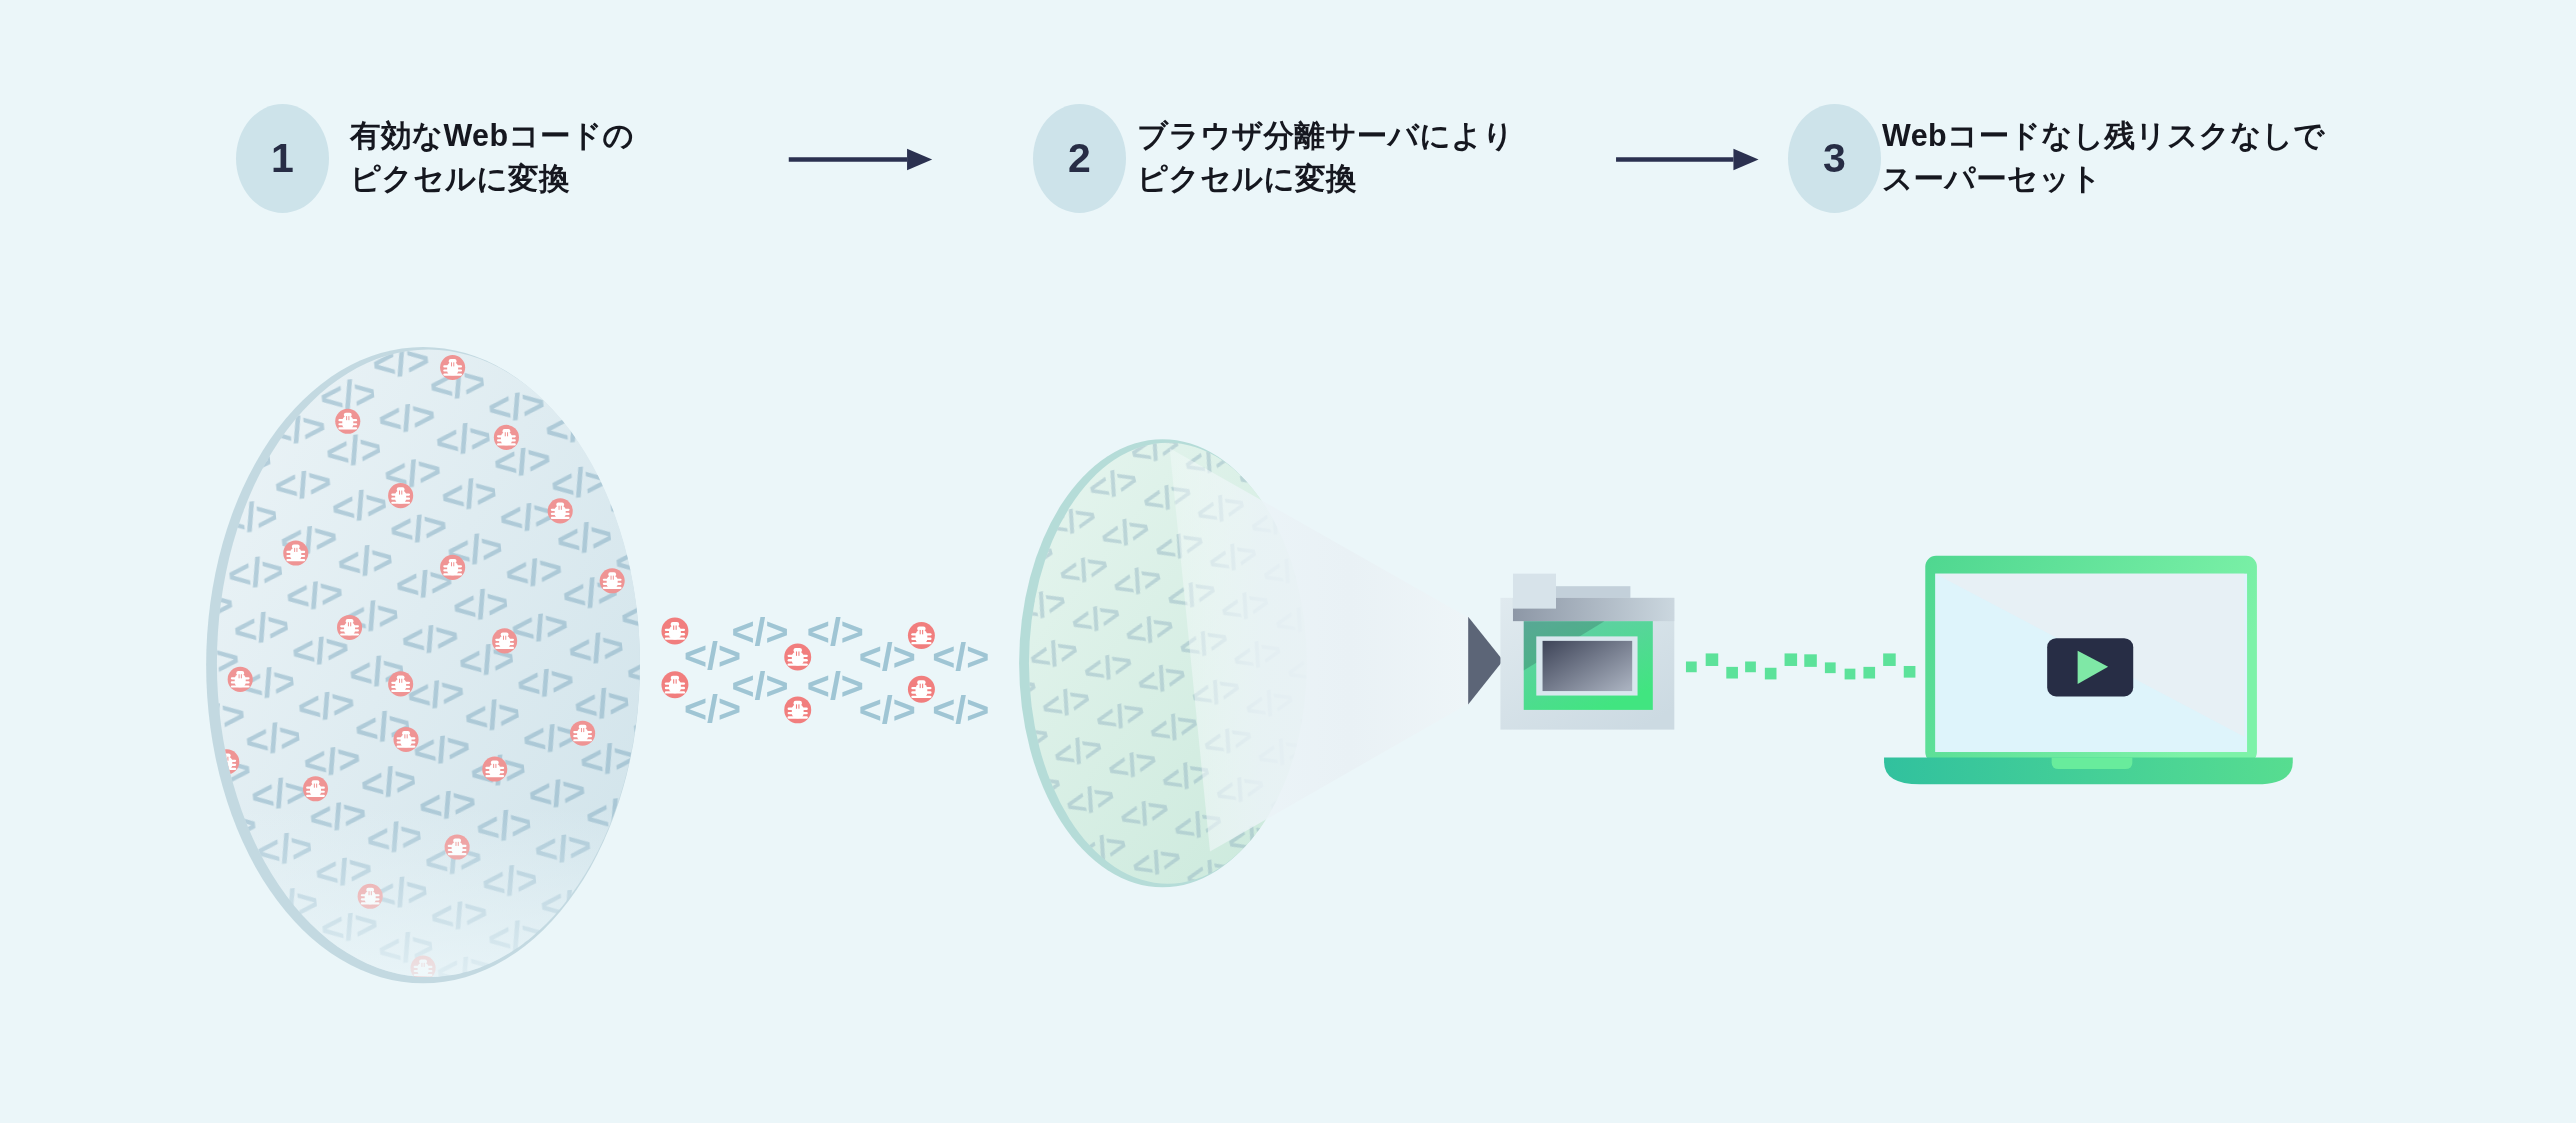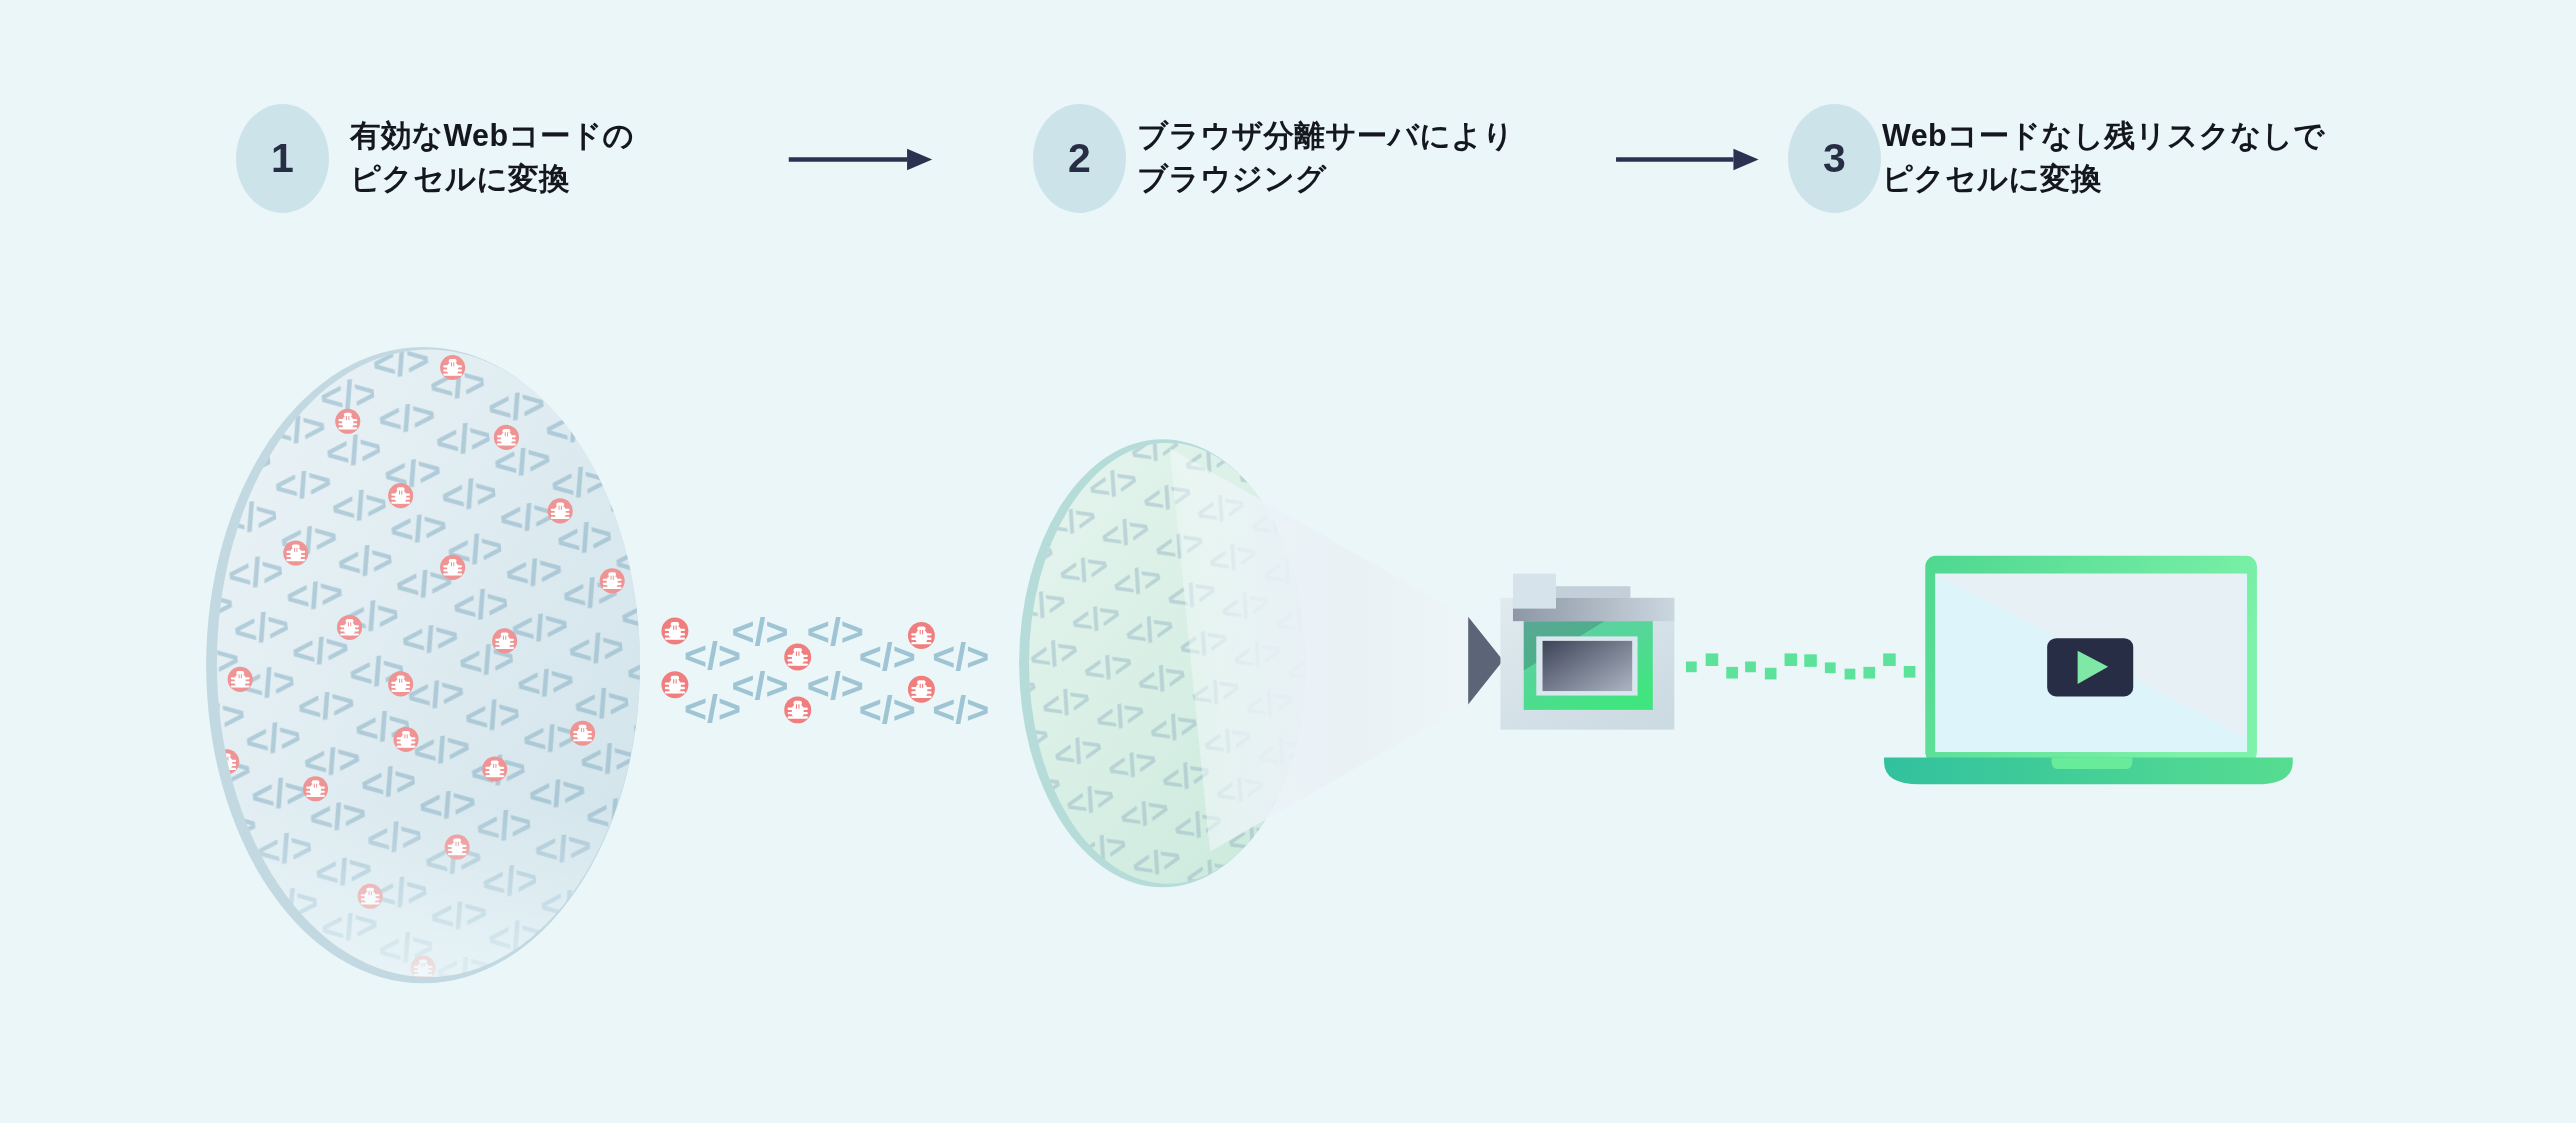--- a/index.html
+++ b/index.html
@@ -205,22 +205,22 @@
   <div class="step-badge b1">
     <span>1</span>
   </div>
   <div class="step-label l1">有効なWebコードの
 ピクセルに変換</div>
 
   <div class="step-badge b2">
     <span>2</span>
   </div>
   <div class="step-label l2">ブラウザ分離サーバにより
-ブラウジング</div>
+ピクセルに変換</div>
 
   <div class="step-badge b3">
     <span>3</span>
   </div>
   <div class="step-label l3">Webコードなし残リスクなしで
-ピクセルに変換</div>
+スーパーセット</div>
 
 </div>
 
 
 </body></html>

